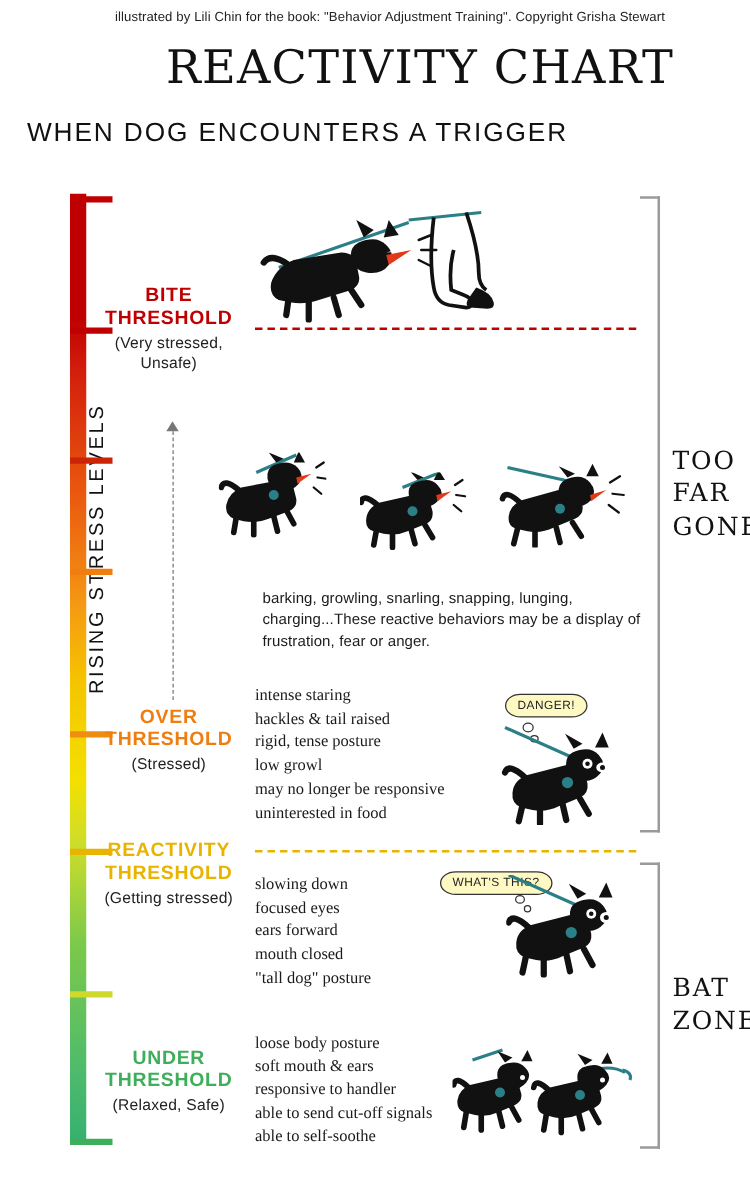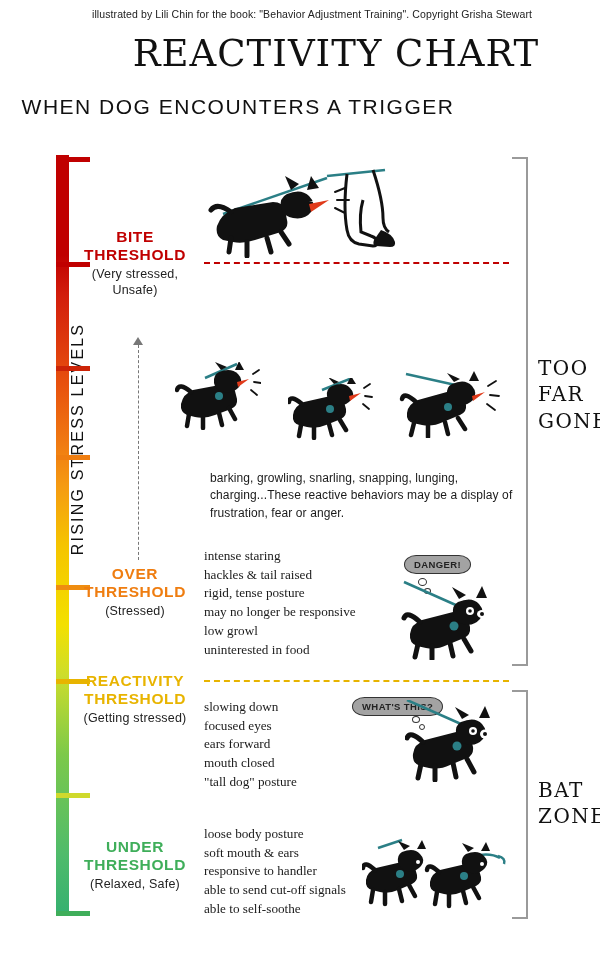--- a/index.html
+++ b/index.html
@@ -175,24 +175,23 @@
   .bullets div { white-space: nowrap; }
 
   
   .bubble {
     position: absolute;
     border: 1.6px solid #333;
     border-radius: 16px/12px;
     padding: 3px 9px;
     font-size: 9.5px;
     letter-spacing: 0.4px;
-    background: #a3a3a3;
+    background: #fef9c3;
     color: #222;
     white-space: nowrap;
-    font-weight: bold;
   }
   .bubble.cloud { border-radius: 18px/14px; }
   .bubble-dot {
     position: absolute;
     border: 1.4px solid #333;
     border-radius: 50%;
     background: #fff;
   }
 
   
@@ -321,22 +320,22 @@
 <div class="thr" style="left:70px; top:565px; width:130px;">
   <div class="name orange">OVER</div>
   <div class="name orange">THRESHOLD</div>
   <div class="sub">(Stressed)</div>
 </div>
 
 <div class="bullets" style="left:204px; top:547px;">
   <div>intense staring</div>
   <div>hackles &amp; tail raised</div>
   <div>rigid, tense posture</div>
+  <div>low growl</div>
   <div>may no longer be responsive</div>
-  <div>low growl</div>
   <div>uninterested in food</div>
 </div>
 
 <div class="bubble cloud" style="left:404px; top:555px;">DANGER!</div>
 <div class="bubble-dot" style="left:418px; top:578px; width:7px; height:6px;"></div>
 <div class="bubble-dot" style="left:424px; top:588px; width:5px; height:4px;"></div>
 
 <div class="dog" style="left:400px; top:580px;">
   <svg width="110" height="80" viewBox="0 0 110 80">
     <path d="M4 2 L58 26" stroke="#2b7f86" stroke-width="2.5" fill="none"></path>

